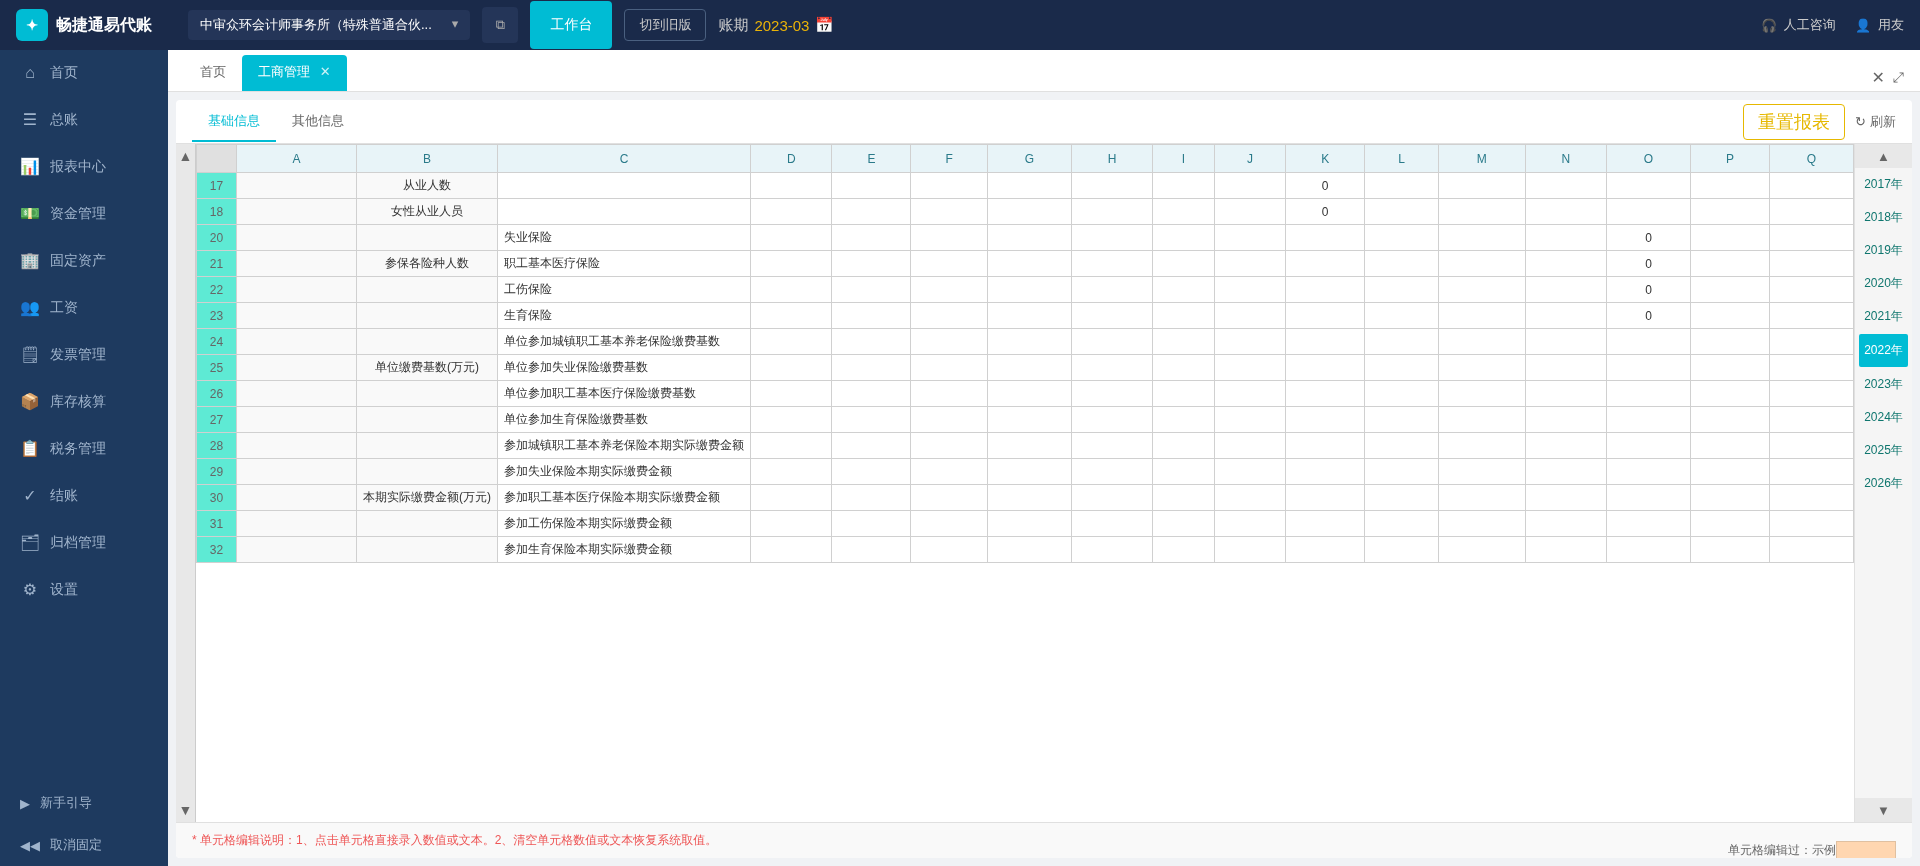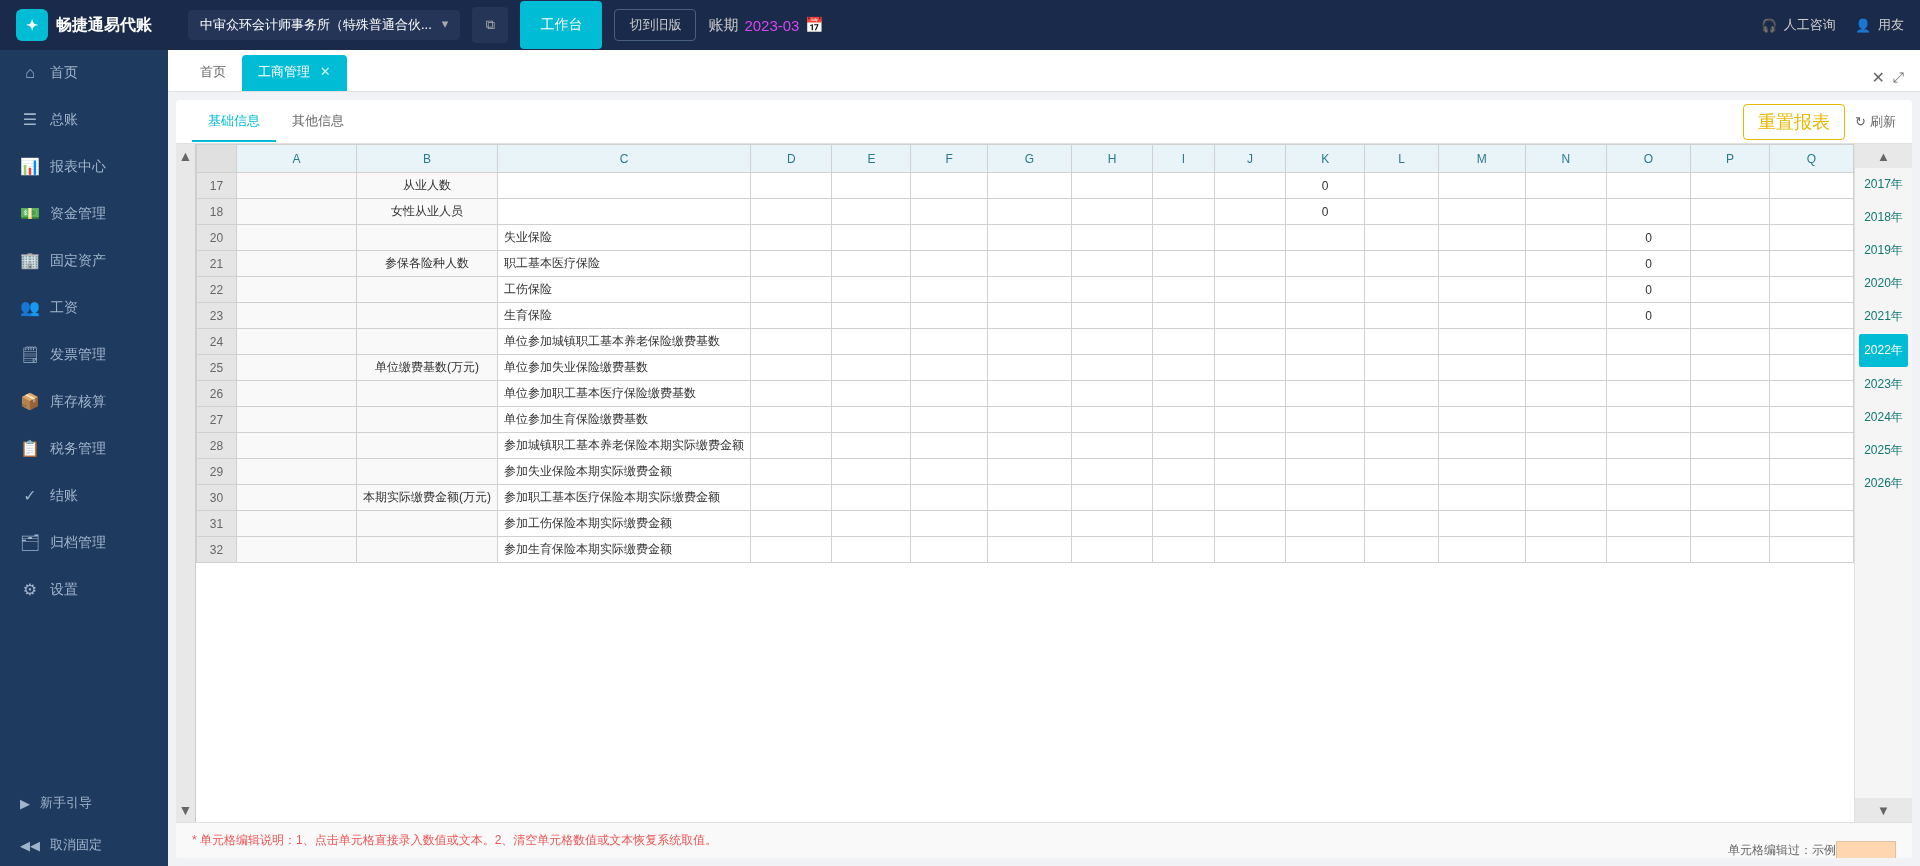--- a/index.html
+++ b/index.html
@@ -2,21 +2,21 @@
 <html><head>
   <meta charset="utf-8">
   <style>
     * { margin: 0; padding: 0; box-sizing: border-box; }
     body { font-family: 'Microsoft YaHei', sans-serif; font-size: 13px; background: #f0f2f5; width: 1920px; height: 866px; overflow: hidden; display: flex; flex-direction: column; }
 
     
     .topbar { height: 50px; background: #1a2a4a; display: flex; align-items: center; padding: 0 16px; gap: 12px; flex-shrink: 0; }
     .topbar-logo { display: flex; align-items: center; gap: 8px; color: #fff; font-size: 16px; font-weight: bold; width: 160px; }
     .topbar-logo-icon { width: 32px; height: 32px; background: #00bcd4; border-radius: 6px; display: flex; align-items: center; justify-content: center; color: #fff; font-size: 14px; }
-    .topbar-company { display: flex; align-items: flex-start; gap: 6px; background: #243558; border-radius: 4px; padding: 6px 12px; color: #fff; font-size: 13px; cursor: pointer; }
+    .topbar-company { display: flex; align-items: flex-start; gap: 16px; background: #243558; border-radius: 4px; padding: 6px 12px; color: #fff; font-size: 13px; cursor: pointer; }
     .topbar-company-arrow { color: #aaa; margin-left: 4px; }
     .topbar-icon-btn { width: 36px; height: 36px; background: #243558; border-radius: 4px; display: flex; align-items: center; justify-content: center; color: #aaa; cursor: pointer; }
     .topbar-workbench { background: #00bcd4; color: #fff; padding: 15px 20px; border-radius: 4px; cursor: pointer; font-size: 14px; }
     .topbar-oldver { border: 1px solid #4a6080; color: #ccc; padding: 6px 14px; border-radius: 4px; cursor: pointer; font-size: 13px; }
     .topbar-period { display: flex; align-items: center; gap: 6px; color: #ccc; font-size: 15px; }
     .topbar-right { margin-left: auto; display: flex; align-items: center; gap: 20px; color: #ccc; font-size: 13px; }
     .topbar-right-item { display: flex; align-items: center; gap: 6px; cursor: pointer; }
 
     
     .main-layout { display: flex; flex: 1; overflow: hidden; }
@@ -57,21 +57,21 @@
     .year-sidebar { width: 58px; background: #f5f5f5; border-left: 1px solid #e0e0e0; display: flex; flex-direction: column; overflow: hidden; flex-shrink: 0; }
     .year-nav-btn { width: 100%; height: 24px; display: flex; align-items: center; justify-content: center; cursor: pointer; color: #666; background: #e8e8e8; border: none; }
     .year-item { padding: 8px 0; text-align: center; font-size: 12px; color: #0f766e; cursor: pointer; }
     .year-item.active { background: #00bcd4; color: #fff; border-radius: 2px; margin: 1px 4px; }
     .year-nav-down { margin-top: auto; }
 
     
     .spreadsheet-table { border-collapse: collapse; width: 100%; min-width: 1400px; font-size: 12px; }
     .spreadsheet-table th, .spreadsheet-table td { border: 1px solid #d0d0d0; padding: 4px 6px; white-space: nowrap; }
     .col-header { background: #e8f4f8; text-align: center; color: #2a7a8a; font-weight: 500; height: 28px; position: sticky; top: 0; z-index: 10; }
-    .row-num { background: #e5e5e5; text-align: center; color: #666; width: 40px; font-weight: 500; }
+    .row-num { background: #5eead4; text-align: center; color: #666; width: 40px; font-weight: 500; }
     .cell-a { background: #f9f9f9; text-align: center; color: #333; width: 120px; }
     .cell-b { background: #f9f9f9; text-align: center; color: #333; width: 140px; }
     .cell-c { background: #fff; text-align: left; color: #333; width: 200px; }
     .cell-data { background: #fff; text-align: center; color: #333; }
     .cell-value { background: #fff; text-align: center; color: #333; }
     .row-header-row th { height: 28px; }
     .corner-cell { background: #e0e0e0; }
 
     
     .bottom-bar { height: 36px; background: #f9f9f9; border-top: 1px solid #e0e0e0; display: flex; align-items: center; padding: 0 16px; font-size: 12px; color: #e55; flex-shrink: 0; }
@@ -88,21 +88,21 @@
   </div>
   <div class="topbar-company">
     <span>中审众环会计师事务所（特殊普通合伙...</span>
     <span class="topbar-company-arrow">▾</span>
   </div>
   <div class="topbar-icon-btn">⧉</div>
   <div class="topbar-workbench">工作台</div>
   <div class="topbar-oldver">切到旧版</div>
   <div class="topbar-period">
     <span>账期</span>
-    <span style="color:#d946ef;font-weight:500;">2023-03</span>
+    <span style="color:#eab308;font-weight:500;">2023-03</span>
     <span style="color:#00bcd4;cursor:pointer;">📅</span>
   </div>
   <div class="topbar-right">
     <div class="topbar-right-item">
       <span>🎧</span>
       <span>人工咨询</span>
     </div>
     <div class="topbar-right-item">
       <span>👤</span>
       <span>用友</span>

